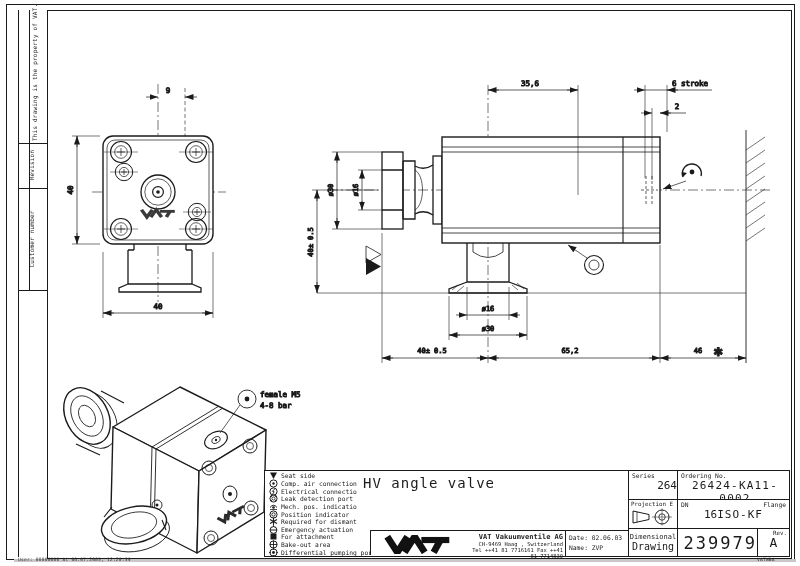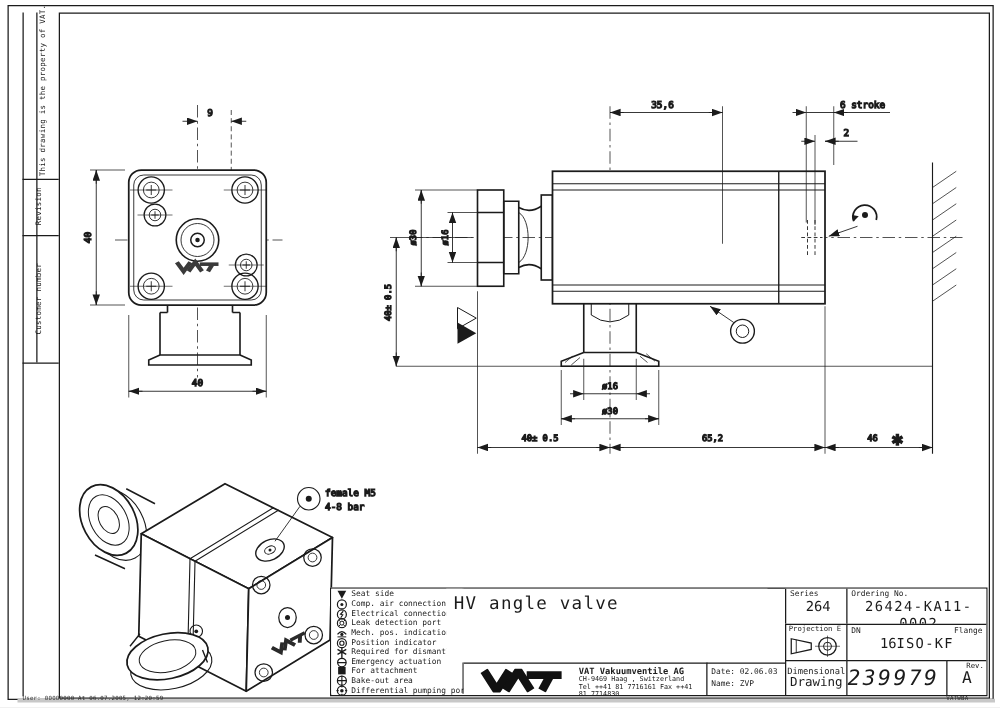--- a/index.html
+++ b/index.html
@@ -388,34 +388,34 @@
   </div>
 
   <div class="cell" style="left:357px;top:471px;width:257px;height:59px;padding:4px 0 0 6px;font-size:14px;letter-spacing:1px;">HV angle valve</div>
 
   <div class="cell ct" style="left:371px;top:530px;width:194px;height:26px;">
     <svg class="abs" style="left:6px;top:4px;" width="82" height="19" viewBox="0 0 120 34">
       <g color="#111">
           <use href="#vatlogo"></use>
         </g>
     </svg>
-    <div class="abs" style="left:92px;top:2px;width:100px;text-align:left;">
+    <div class="abs" style="left:92px;top:2px;width:100px;text-align:right;">
       <div style="font-size:7px;font-weight:bold;">VAT Vakuumventile AG</div>
       <div style="font-size:5.4px;">CH-9469 Haag , Switzerland</div>
       <div style="font-size:5.4px;">Tel ++41 81 7716161 Fax ++41 81 7714830</div>
     </div>
   </div>
   <div class="cell cl ct" style="left:565px;top:530px;width:63px;height:26px;padding:2px 0 0 3px;">
     <div style="font-size:6.3px;line-height:10px;">Date: 02.06.03</div>
     <div style="font-size:6.3px;line-height:10px;">Name: ZVP</div>
   </div>
 
   <div class="cell cl" style="left:628px;top:471px;width:49px;height:28px;padding:1px 0 0 3px;">
     <div class="lbl">Series</div>
-    <div class="val" style="text-align:center;">264</div>
+    <div class="val" style="text-align:right;">264</div>
   </div>
   <div class="cell cl" style="left:677px;top:471px;width:112px;height:28px;padding:1px 0 0 3px;">
     <div class="lbl">Ordering No.</div>
     <div class="val" style="text-align:center;letter-spacing:1.2px;">26424-KA11-0002</div>
   </div>
   <div class="cell cl ct" style="left:628px;top:499px;width:49px;height:29px;">
     <div class="lbl" style="font-size:5.8px;padding:1px 0 0 2px;">Projection E</div>
     <svg width="46" height="18" viewBox="0 0 46 18" style="display:block;margin:0 auto;">
       <polygon points="3,3 19,6.5 19,11.5 3,15" fill="none" stroke="#1b1b1b"></polygon>
       <line x1="7" y1="3.8" x2="7" y2="14.2" stroke="#1b1b1b" stroke-width="0.7"></line>
@@ -431,21 +431,21 @@
     </div>
     <div style="display:flex;justify-content:center;padding:0 5px;">
       <span class="val">16</span>
       <span class="val" style="letter-spacing:1px;">ISO-KF</span>
     </div>
   </div>
   <div class="cell cl ct" style="left:628px;top:528px;width:49px;height:28px;text-align:center;padding-top:3px;">
     <div style="font-size:7px;line-height:10px;">Dimensional</div>
     <div style="font-size:10px;line-height:10px;">Drawing</div>
   </div>
-  <div class="cell cl ct" style="left:677px;top:528px;width:80px;height:28px;text-align:left;font-style:italic;">
+  <div class="cell cl ct" style="left:677px;top:528px;width:80px;height:28px;text-align:right;">
     <div style="font-size:17px;letter-spacing:2px;padding-top:4px;">239979</div>
   </div>
   <div class="cell cl ct" style="left:757px;top:528px;width:32px;height:28px;text-align:center;">
     <div style="font-size:5.8px;text-align:right;padding:1px 2px 0 0;">Rev.</div>
     <div style="font-size:13px;line-height:14px;">A</div>
   </div>
 
   <div class="abs" style="left:14px;top:559px;width:782px;height:3px;background:#c8c8c8;"></div>
   <div class="abs tiny" style="left:18px;top:557px;">User: 00000000 At 06.07.2005, 12:20:59</div>
   <div class="abs tiny" style="left:757px;top:557px;">VATWBA</div>

